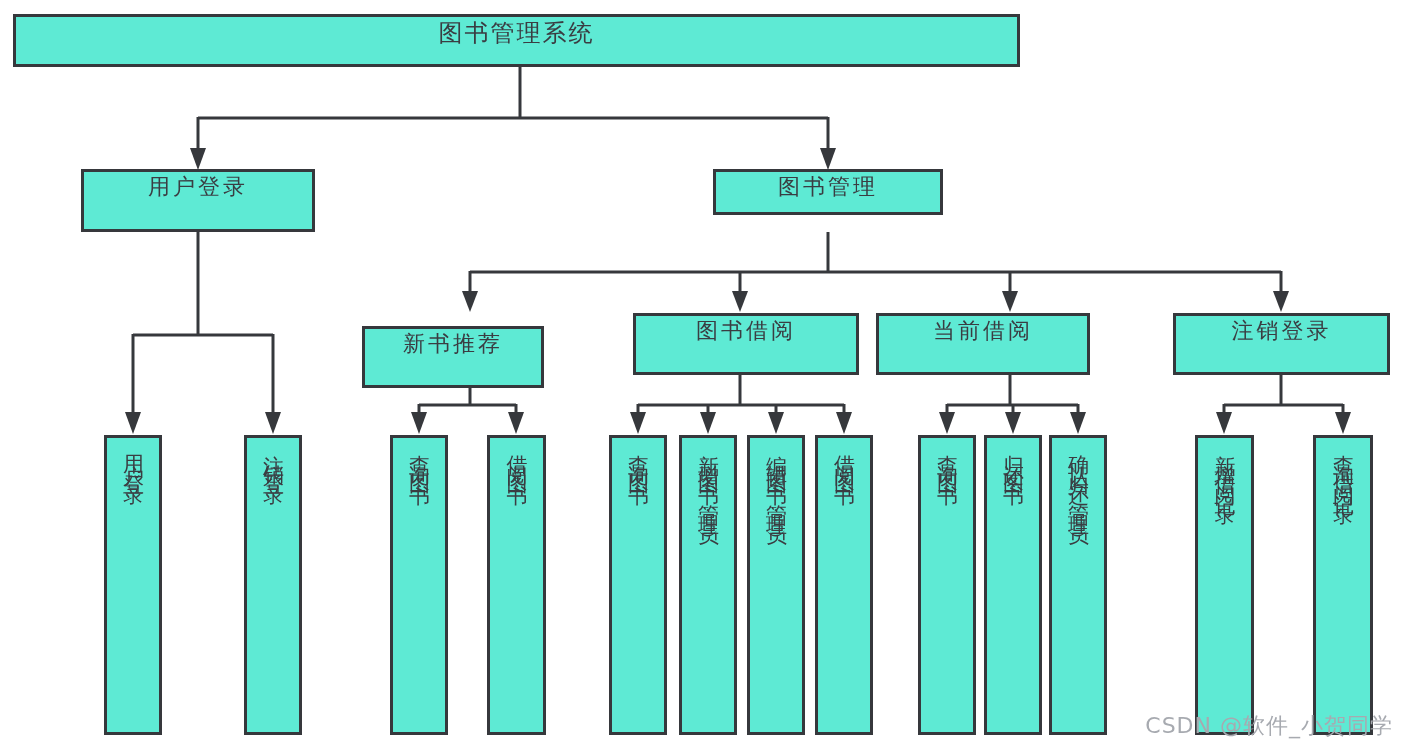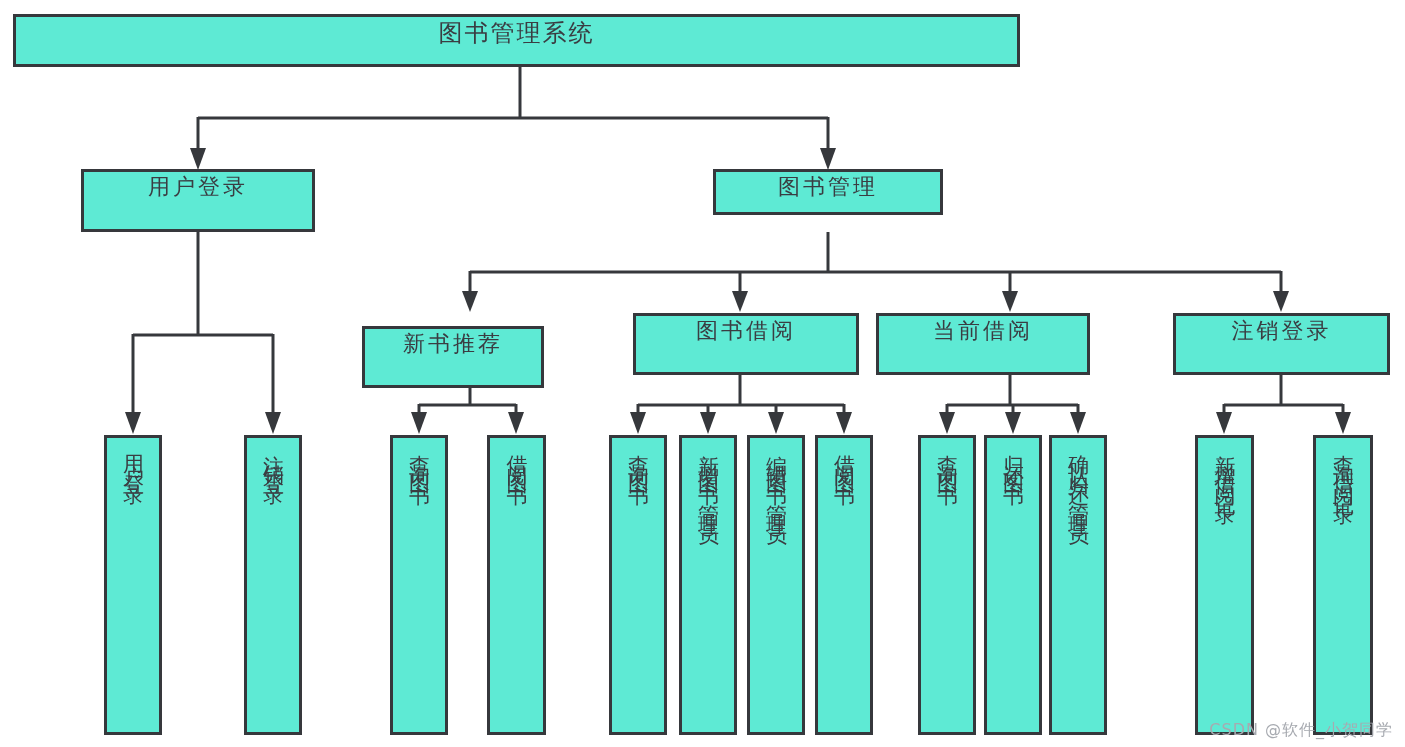--- a/index.html
+++ b/index.html
@@ -47,21 +47,21 @@
     text-orientation: mixed;
     letter-spacing: 10px;
     line-height: 1;
     white-space: nowrap;
   }
 
   .watermark {
     position: absolute;
     right: 12px;
     bottom: 6px;
-    font-size: 16px;
+    font-size: 22px;
     color: var(--watermark);
     letter-spacing: 1px;
     z-index: 5;
   }
 </style>
 </head>
 <body>
 
 <div class="stage">
 

